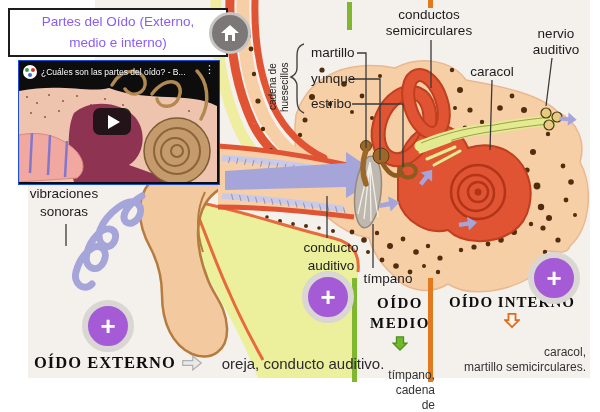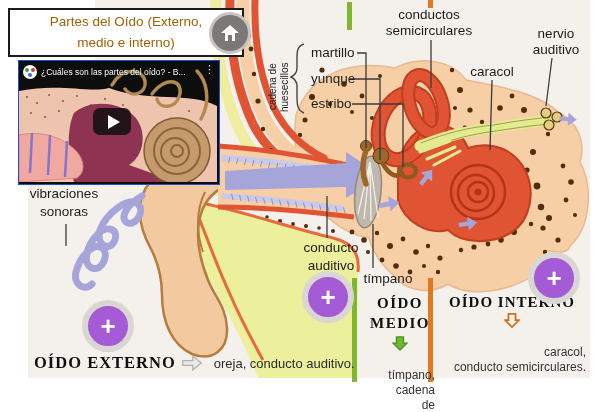--- a/index.html
+++ b/index.html
@@ -3,21 +3,21 @@
 <meta charset="utf-8">
 <style>
   html,body{margin:0;padding:0;background:#fff;}
   .stage{position:relative;width:600px;height:412px;background:#ffffff;overflow:hidden;
          font-family:"Liberation Sans",sans-serif;}
   svg text{font-family:"Liberation Sans",sans-serif;}
 
   
   .title-box{position:absolute;left:8px;top:8px;width:192px;height:41px;background:#fff;
     border:2px solid #1c1c1c;display:flex;align-items:center;justify-content:center;
-    text-align:center;font-size:13.5px;line-height:1.55;color:#a16207;padding:2px 20px;z-index:6;}
+    text-align:center;font-size:13.5px;line-height:1.55;color:#8b5cf6;padding:2px 12px;z-index:6;}
 
   
   .video{position:absolute;left:18px;top:60px;width:200px;height:123px;background:#0d0d0d;
     border:1px solid #1d4ed8;z-index:6;cursor:pointer;}
   .video svg{position:absolute;left:0;top:0;}
   .video .vtitle{position:absolute;left:22px;top:6px;width:160px;color:#fff;font-size:8.5px;
     text-shadow:0 1px 2px rgba(0,0,0,.9);white-space:nowrap;overflow:hidden;}
   .video .avatar{position:absolute;left:4px;top:4px;width:14px;height:14px;border-radius:50%;
     background:#fff;box-shadow:0 0 2px rgba(0,0,0,.5);}
   .video .avatar i{position:absolute;border-radius:50%;width:4px;height:4px;}
@@ -48,21 +48,21 @@
   .vline.orange{background:#e2791e;}
   .tick-green{left:347px;top:2px;height:28px;}
   .tick-orange{left:428px;top:0px;height:8px;}
   .line-green{left:352px;top:278px;height:104px;}
   .line-orange{left:428px;top:278px;height:104px;}
 
   
   .sec-heading{font-family:"Liberation Serif",serif;font-weight:bold;color:#0e0e0e;}
   .sec-externo{position:absolute;left:34px;top:353px;display:flex;align-items:center;z-index:6;}
   .sec-externo .sec-heading{font-size:16.5px;letter-spacing:1px;}
-  .sec-externo .desc{font-size:13px;color:#2b2b2b;margin-left:12px;}
+  .sec-externo .desc{font-size:15px;color:#2b2b2b;margin-left:20px;}
   .sec-externo svg{margin-left:6px;}
   .sec-medio{position:absolute;left:357px;top:294px;width:70px;text-align:center;z-index:6;padding-left:8px;}
   .sec-medio .sec-heading{font-size:15px;letter-spacing:1.5px;line-height:1.32;}
   .sec-block .desc{font-size:12px;color:#333;line-height:1.25;margin-top:17px;text-align:right;}
   .sec-interno{position:absolute;left:438px;top:294px;width:148px;text-align:center;z-index:6;}
   .sec-interno .sec-heading{font-size:15px;letter-spacing:1px;}
   .darr{display:block;margin:2px auto 1px;}
 </style>
 </head>
 <body>
@@ -420,17 +420,17 @@
     </div>
   </div>
 
   <div class="sec-interno sec-block">
     <div class="sec-heading">OÍDO INTERNO</div>
     <svg class="darr" width="16" height="15" viewBox="0 0 18 17">
       <path d="M5,1 L13,1 L13,8 L17,8 L9,16 L1,8 L5,8 Z" fill="#fdf6ee" stroke="#e2691a" stroke-width="2"></path>
     </svg>
     <div class="desc">
       <span>caracol,</span><br>
-      <span>conducto semicirculares.</span>
+      <span>martillo semicirculares.</span>
     </div>
   </div>
 
 </div>
 
 </body></html>

